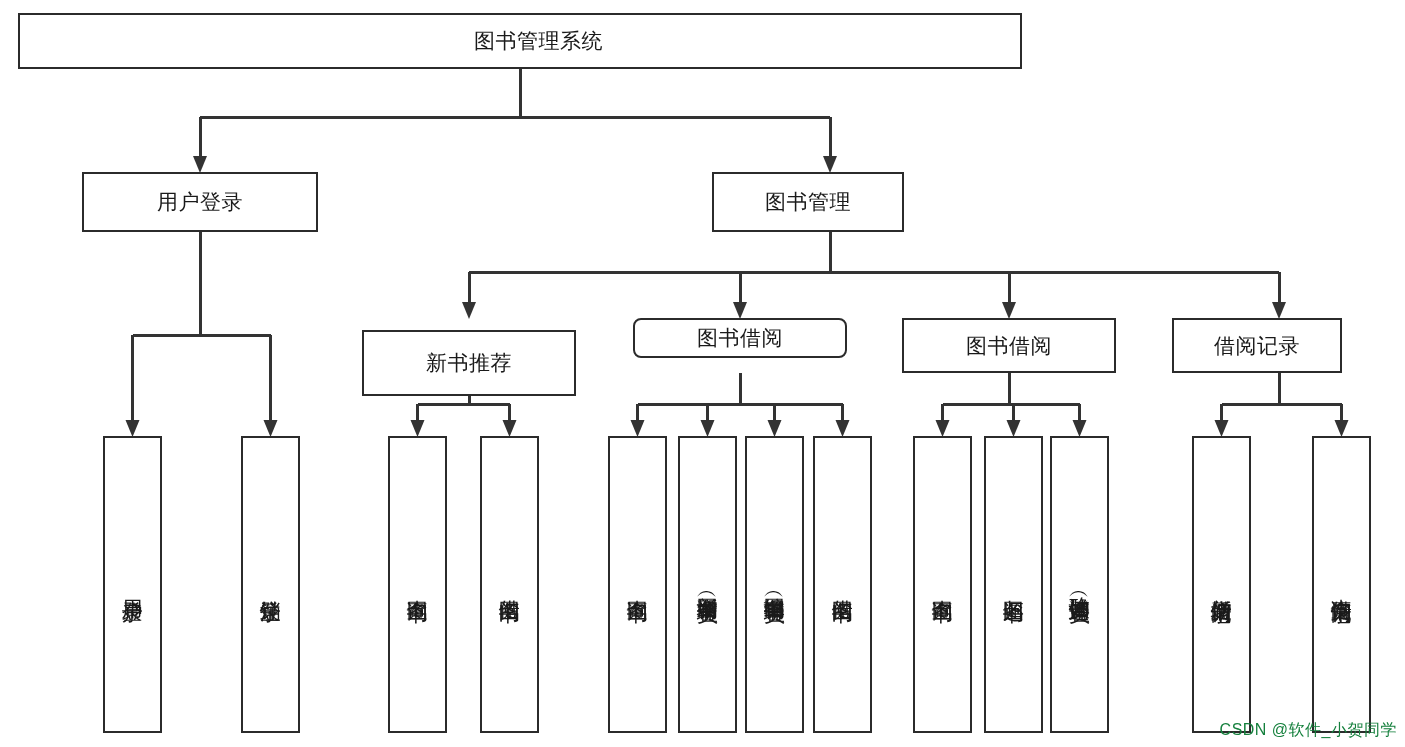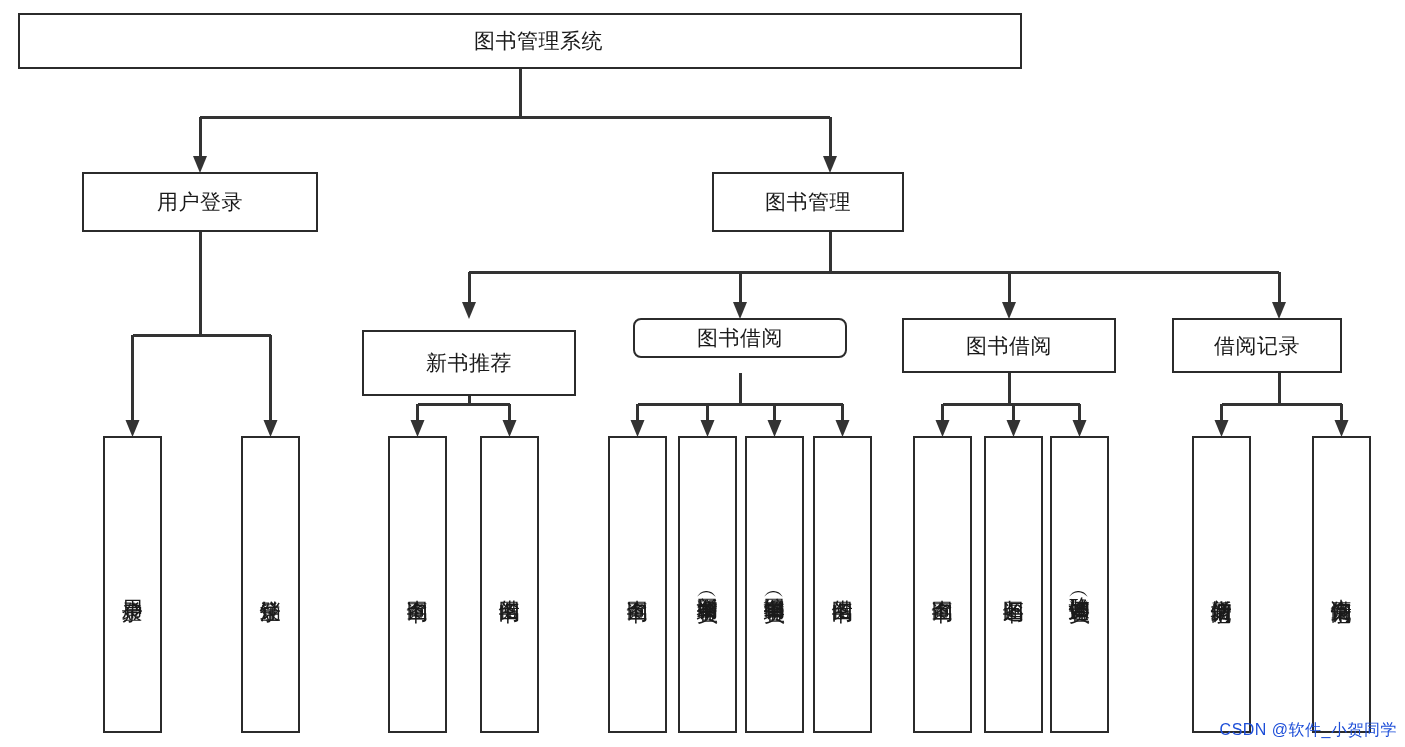--- a/index.html
+++ b/index.html
@@ -56,21 +56,21 @@
   }
   .node-box.vertical .node-label {
     writing-mode: vertical-rl;
     text-orientation: upright;
   }
   #watermark {
     position: absolute;
     right: 8px;
     bottom: 6px;
     font-size: 16px;
-    color: #1d4ed8;
+    color: #15803d;
     letter-spacing: 0.5px;
     white-space: nowrap;
     pointer-events: none;
   }
 </style>
 </head>
 <body>
 
 <div id="diagram-root">
 

